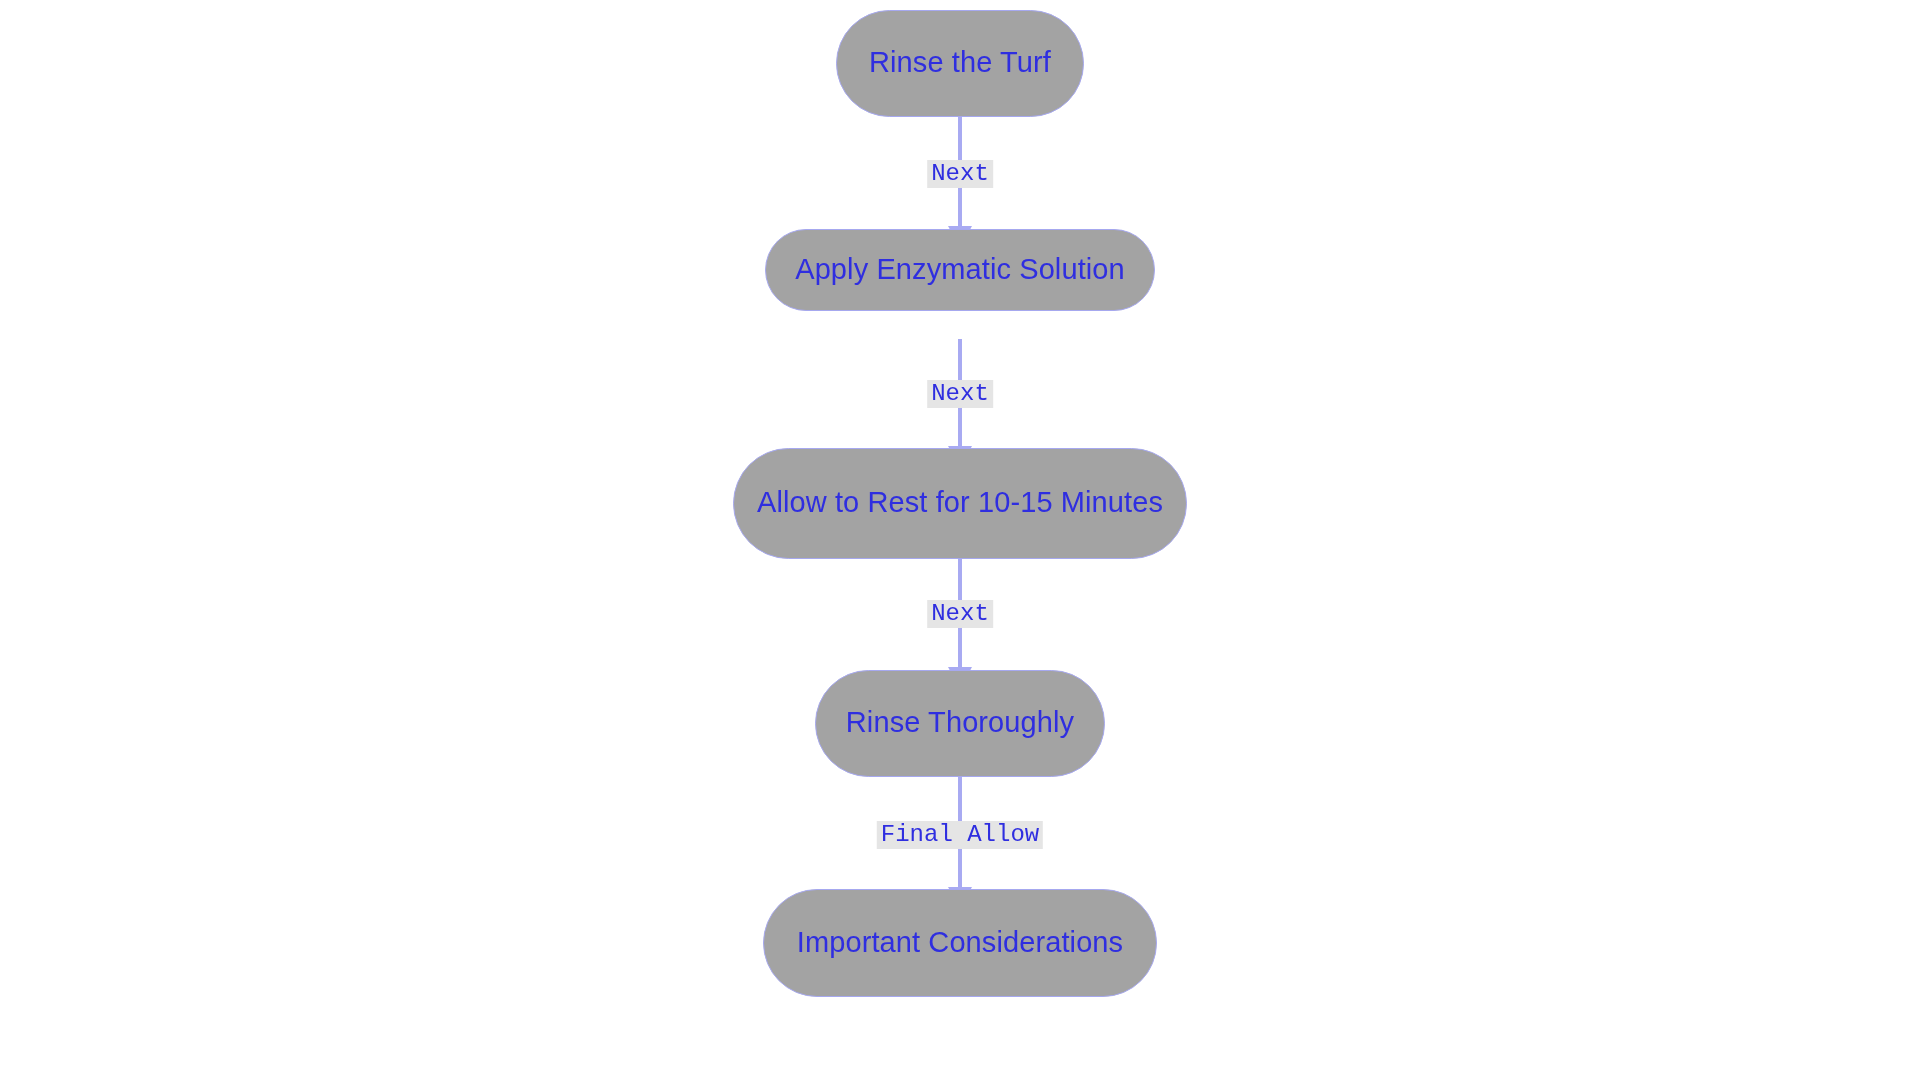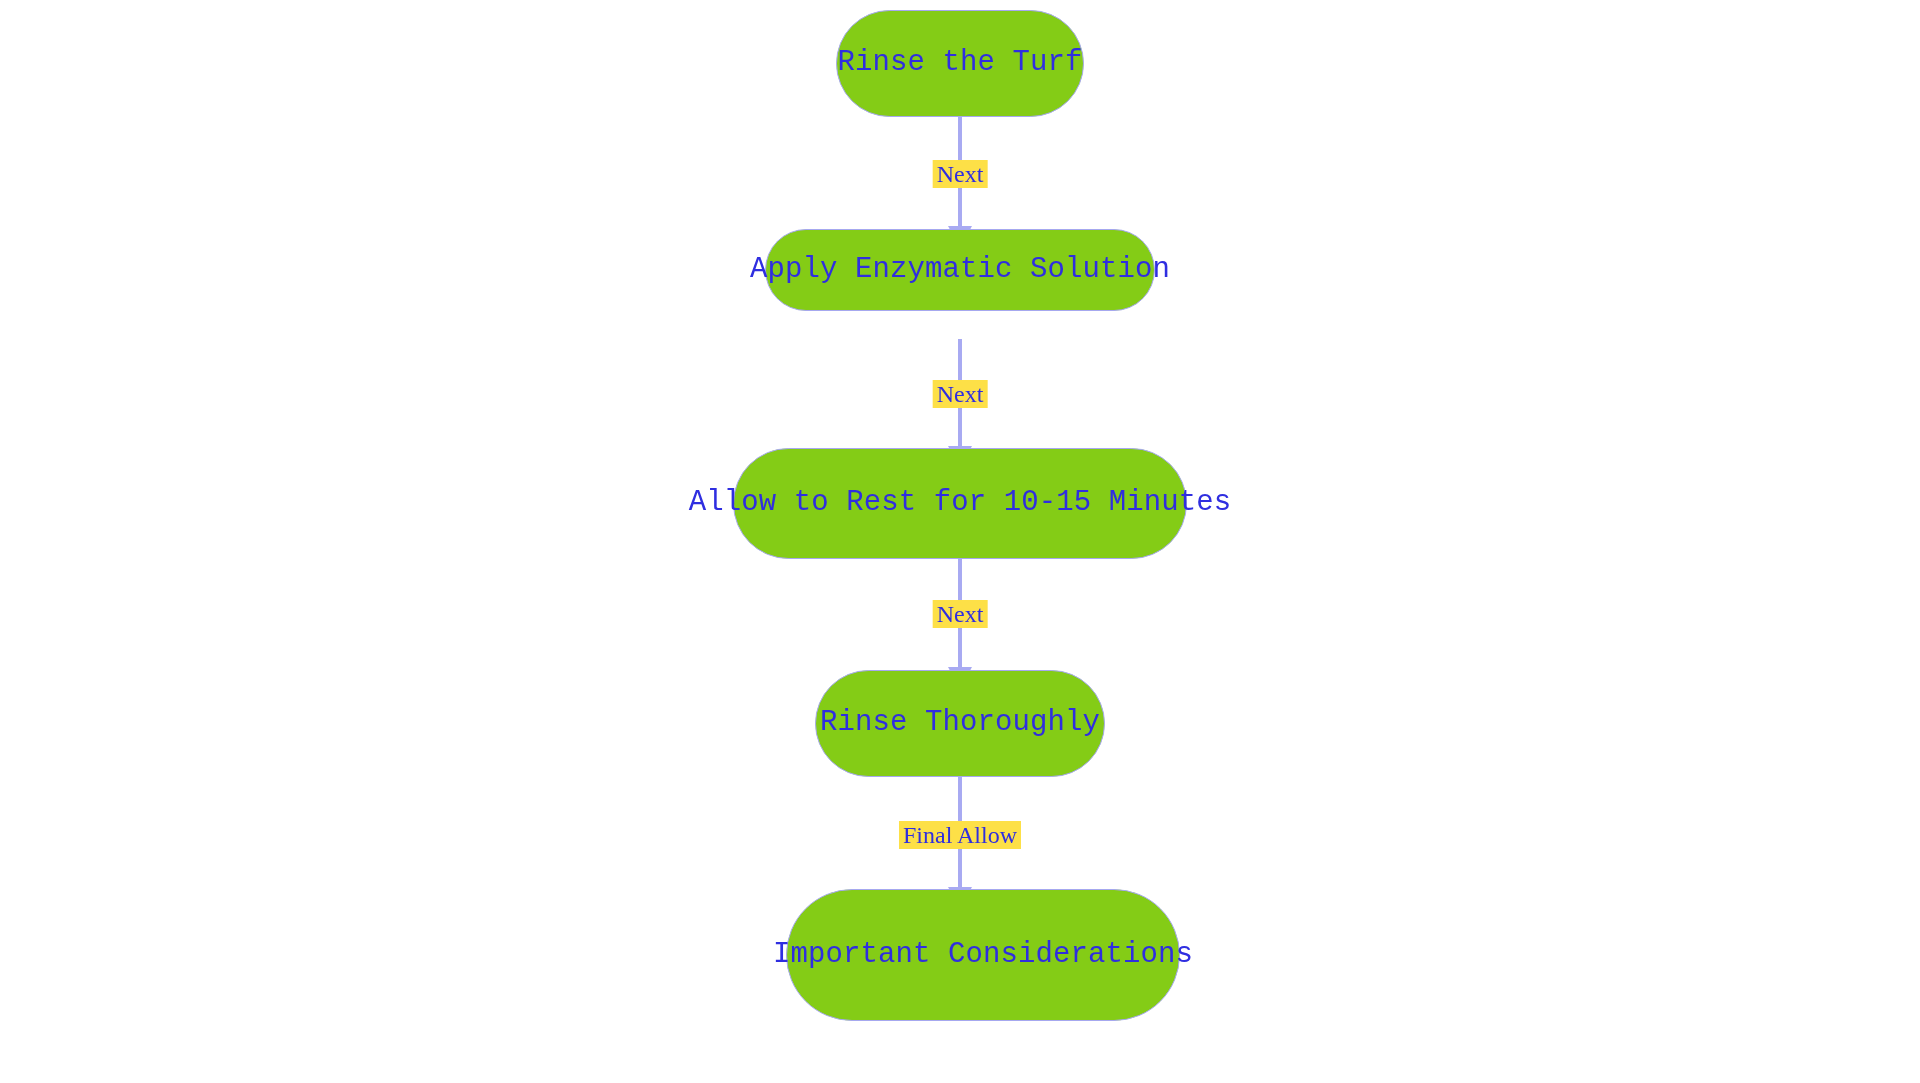--- a/index.html
+++ b/index.html
@@ -22,30 +22,30 @@
     background: #ffffff;
   }
 
   
   .node {
     position: absolute;
     box-sizing: border-box;
     display: flex;
     align-items: center;
     justify-content: center;
-    background: #84cc16;
+    background: #a3a3a3;
     border: 1.6px solid #a6a8ef;
     border-radius: 9999px;
     color: #2f2ee0;
     font-size: 29px;
     font-weight: 400;
     letter-spacing: 0.1px;
     line-height: 1;
     white-space: nowrap;
-    font-family: Liberation Mono, monospace;
+    font-family: Liberation Sans, sans-serif;
   }
   .node-label {
     display: block;
     color: #2f2ee0;
     transform: translateY(-1px);
   }
 
   
   .edge {
     position: absolute;
@@ -66,23 +66,23 @@
   }
 
   
   .edge-label {
     position: absolute;
     transform: translate(-50%, -50%);
     color: #2f2ee0;
     font-size: 24px;
     line-height: 1;
     white-space: nowrap;
-    background: #fde047;
+    background: #e5e5e5;
     padding: 2px 4px;
-    font-family: Liberation Serif, serif;
+    font-family: Liberation Mono, monospace;
   }
 </style>
 </head>
 <body>
 
 <div id="flow-canvas">
 
   <svg class="edge" viewBox="0 0 1920 1083" width="1920" height="1083" xmlns="http://www.w3.org/2000/svg">
 
     <g>
@@ -115,21 +115,21 @@
   </div>
 
   <div class="node" style="left:733px; top:448px; width:454px; height:111px;">
     <span class="node-label">Allow to Rest for 10-15 Minutes</span>
   </div>
 
   <div class="node" style="left:815px; top:670px; width:290px; height:107px;">
     <span class="node-label">Rinse Thoroughly</span>
   </div>
 
-  <div class="node" style="left:786px; top:889px; width:394px; height:132px;">
+  <div class="node" style="left:763px; top:889px; width:394px; height:108px;">
     <span class="node-label">Important Considerations</span>
   </div>
 
   <span class="edge-label" style="left:960px; top:174px;">Next</span>
 
   <span class="edge-label" style="left:960px; top:394px;">Next</span>
 
   <span class="edge-label" style="left:960px; top:614px;">Next</span>
 
   <span class="edge-label" style="left:960px; top:835px;">Final Allow</span>

